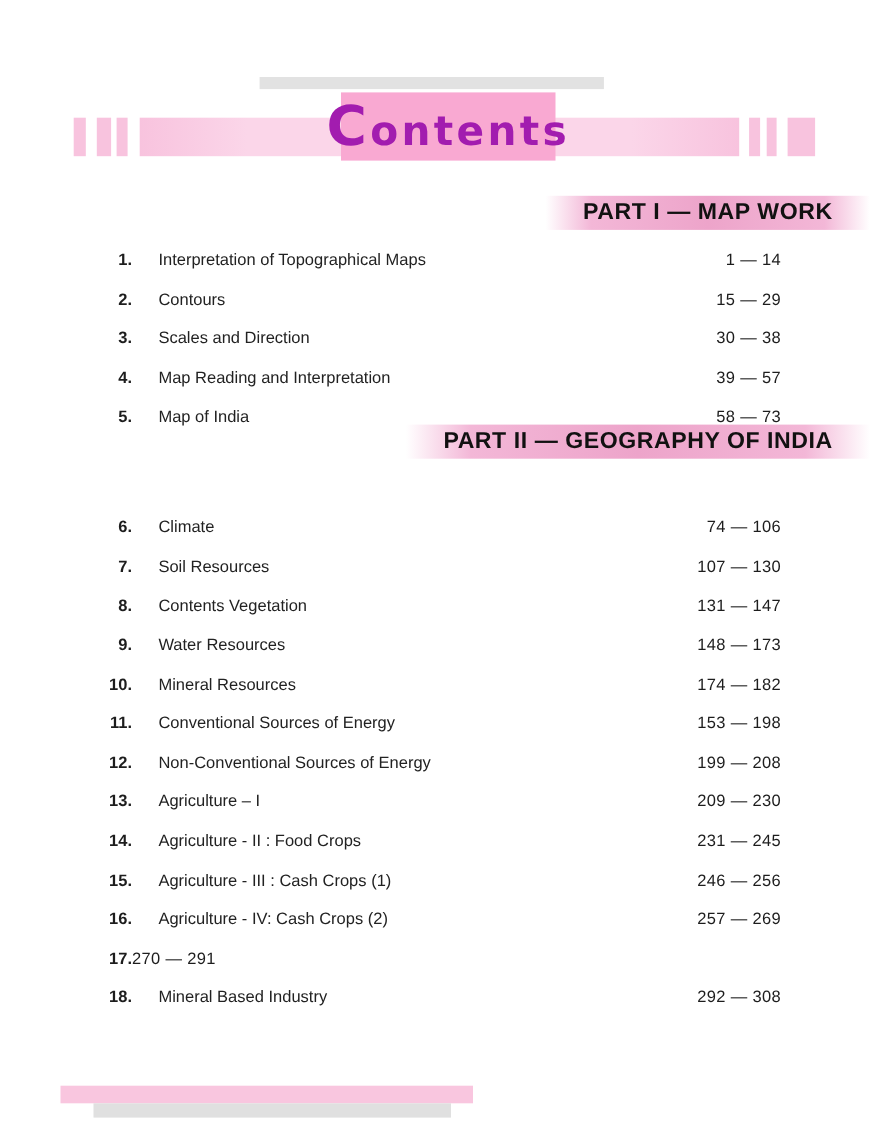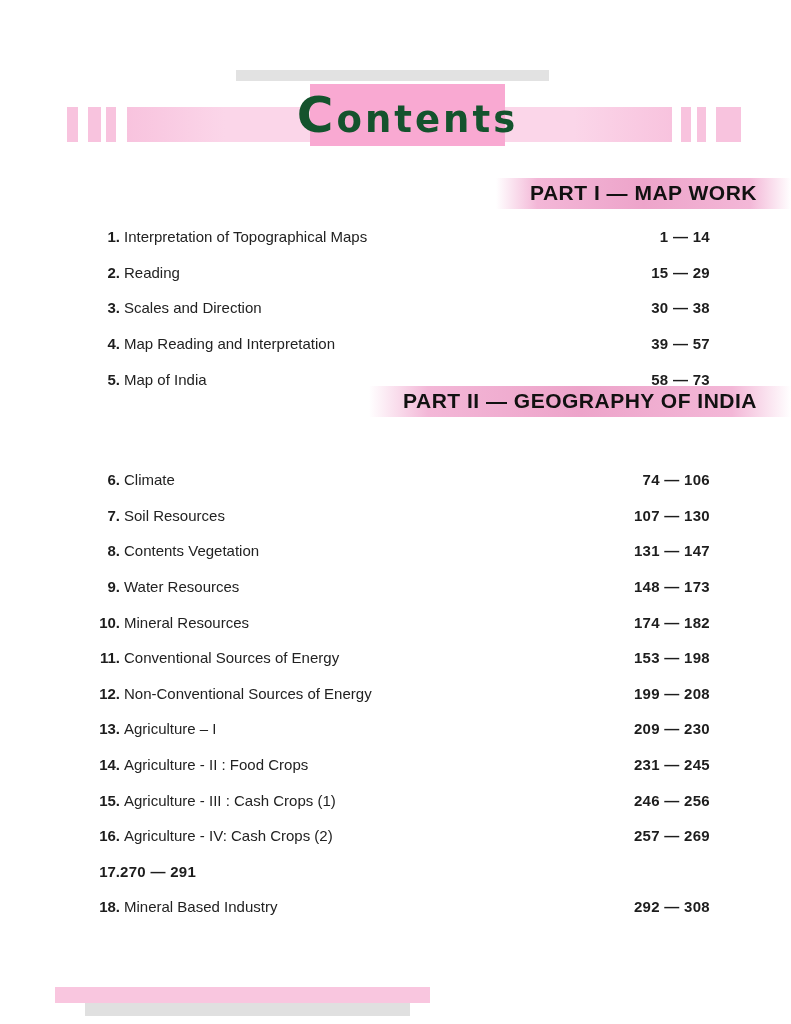--- a/index.html
+++ b/index.html
@@ -39,21 +39,21 @@
     position: absolute; left: 310px; top: 84px;
     width: 195px; height: 62px;
     background: #f9a9d2;
     display: flex; align-items: center; justify-content: center;
   }
   .contents-text {
     font-family: "DejaVu Sans", sans-serif;
     font-weight: bold;
     font-size: 37px;
     letter-spacing: 3px;
-    color: #14532d;
+    color: #a21caf;
     line-height: 1;
     margin: 0;
   }
   .contents-text::first-letter { font-size: 50px; }
 
   
   .part-heading-wrap {
     position: absolute; left: 0; width: 791px;
     text-align: right;
   }
@@ -84,26 +84,26 @@
     font-size: 15px;
   }
   .item-num {
     width: 22px;
     text-align: right;
     font-weight: bold;
     flex: 0 0 auto;
   }
   .item-title {
     flex: 1 1 auto;
-    margin-left: 4px;
+    margin-left: 24px;
     color: #222222;
   }
   .item-pages {
     flex: 0 0 auto;
-    font-weight: bold;
+    font-weight: normal;
     text-align: center;
     letter-spacing: 0.3px;
   }
 
   
   .footer-pink-bar {
     position: absolute; left: 55px; top: 987px;
     width: 375px; height: 16px;
     background: #f9c6df;
   }
@@ -137,21 +137,21 @@
 </div>
 <div class="toc-list toc1-pos">
   <div class="toc-row">
     <span class="item-num">1.</span>
     <span class="item-title">Interpretation of Topographical Maps</span>
     <span class="item-pages">1 — 14</span>
   </div>
 
   <div class="toc-row">
     <span class="item-num">2.</span>
-    <span class="item-title">Reading</span>
+    <span class="item-title">Contours</span>
     <span class="item-pages">15 — 29</span>
   </div>
 
   <div class="toc-row">
     <span class="item-num">3.</span>
     <span class="item-title">Scales and Direction</span>
     <span class="item-pages">30 — 38</span>
   </div>
 
   <div class="toc-row">

